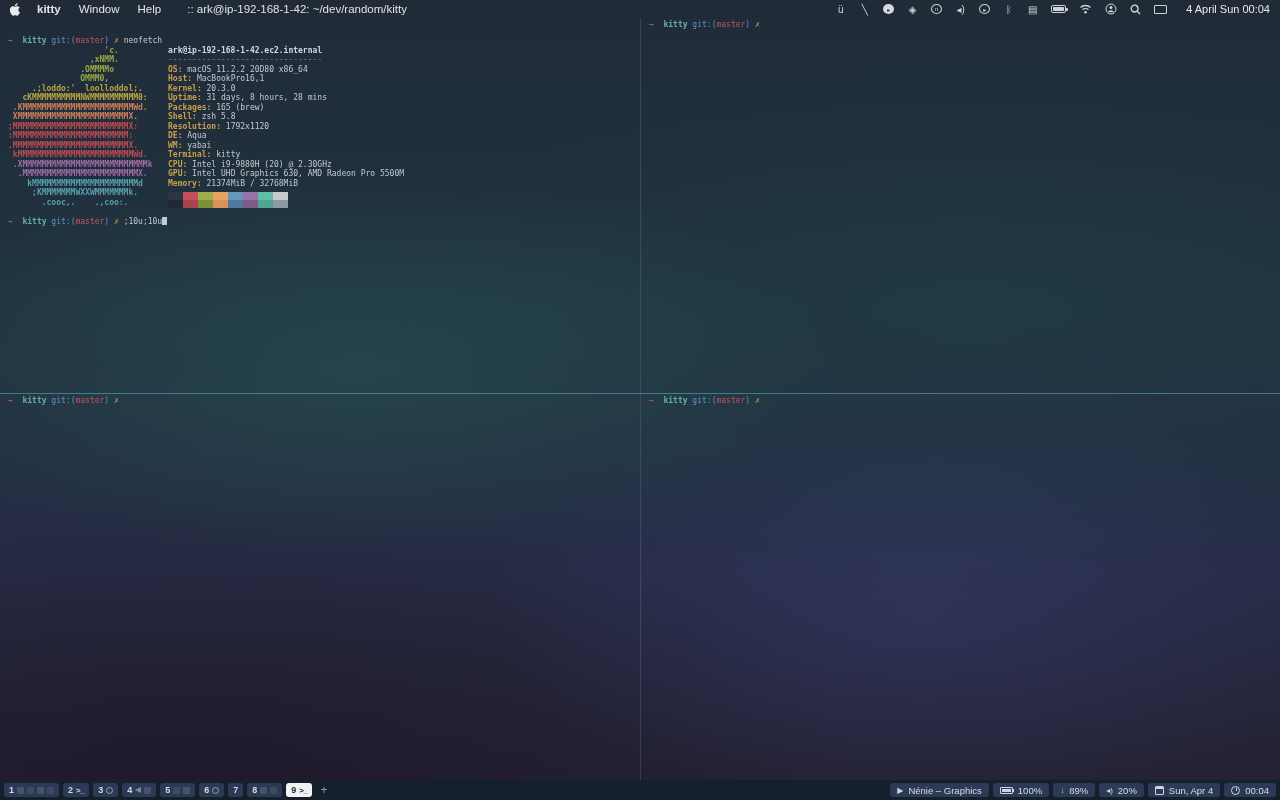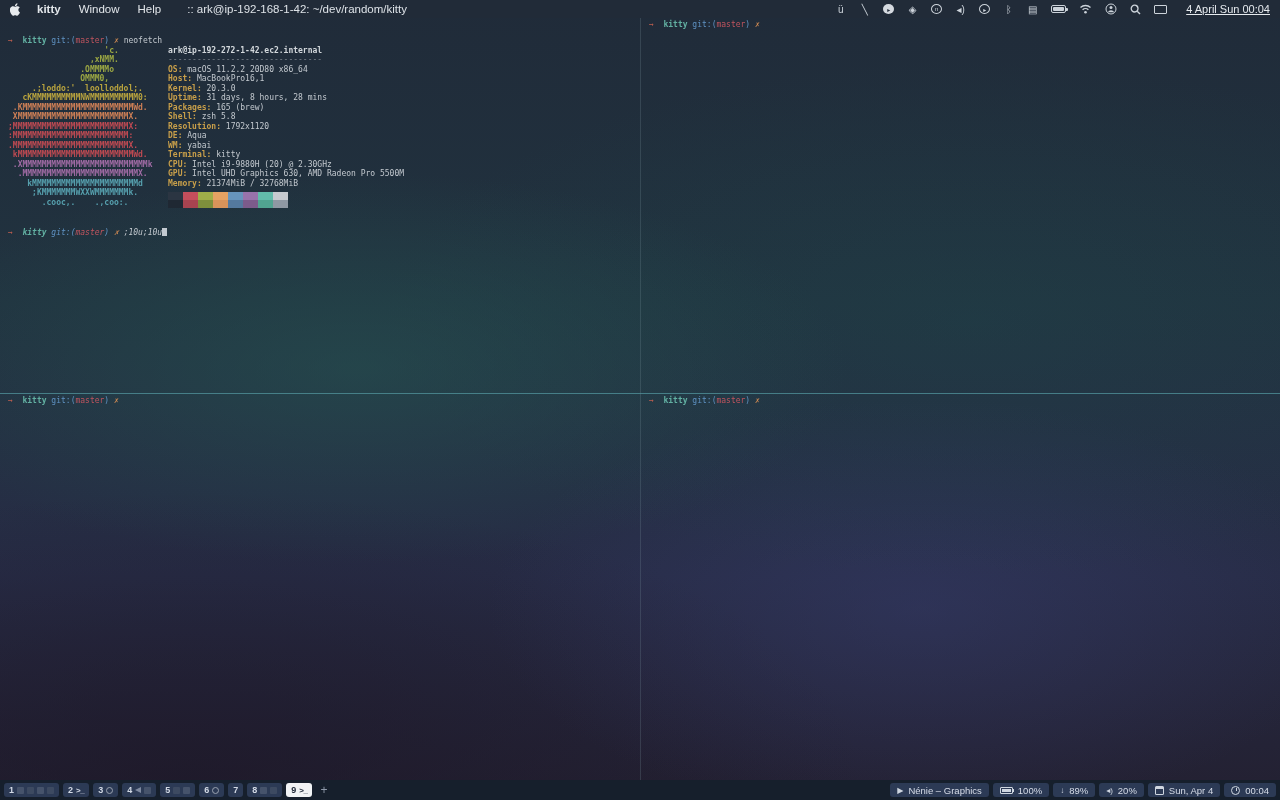--- a/index.html
+++ b/index.html
@@ -27,21 +27,21 @@
   .mb-right { display:flex; align-items:center; gap:13px; color:#ccd3da; font-size:10px; }
   .mb-ico { display:inline-flex; align-items:center; justify-content:center; min-width:11px; height:12px; }
   .mbc { background:#d5dae0; color:#232d3a; border-radius:50%; width:10px; height:10px;
     display:inline-flex; align-items:center; justify-content:center; font-size:6px; }
   .mbo { border:1px solid #ccd3da; border-radius:50%; width:10px; height:10px;
     display:inline-flex; align-items:center; justify-content:center; font-size:6px; }
   .mb-batt { width:15px; height:8px; border:1px solid #ccd3da; border-radius:2px; position:relative; }
   .mb-batt::before { content:""; position:absolute; inset:1px; background:#ccd3da; border-radius:1px; }
   .mb-batt::after { content:""; position:absolute; right:-3px; top:2px; width:2px; height:3px; background:#ccd3da; border-radius:0 1px 1px 0; }
   .mb-display { width:13px; height:9px; border:1px solid #ccd3da; border-radius:1px; }
-  .mb-clock { font-size:11px; color:#e6eaee; margin-left:6px; white-space:nowrap;text-decoration:underline; }
+  .mb-clock { font-size:11px; color:#e6eaee; margin-left:6px; white-space:nowrap; }
 
   
   .term { position:absolute; top:18px; left:0; right:0; bottom:20px;
     font-family:"DejaVu Sans Mono", monospace; font-size:8px; color:#c3c9cf; }
   .pane { position:absolute; padding:2px 0 0 8px; }
   .pane.tl { left:0; top:16px; width:640px; height:375px; }
   .pane.tr { left:641px; top:0; right:0; height:375px; }
   .pane.bl { left:0; top:376px; width:640px; bottom:0; }
   .pane.br { left:641px; top:376px; right:0; bottom:0; }
   .vdiv { position:absolute; left:640px; top:0; bottom:0; width:1px; background:rgba(130,160,170,0.22); }
@@ -63,21 +63,21 @@
   .cg { color:#9aa643; } .cy { color:#b8a33e; } .co { color:#cd7f56; }
   .cr { color:#bf4a52; } .cm { color:#a06ba4; } .cb { color:#569fad; }
   .nf-info { flex:none; }
   .nf-title { font-weight:bold; color:#d3d8dc; }
   .nf-sep { color:#7d868e; }
   .lbl { font-weight:bold; color:#c89f4a; }
   .val { color:#c3c9cf; }
   .palette { margin-top:4px; }
   .prow { display:flex; height:8px; }
   .pblock { width:15px; height:8px; display:inline-block; }
-  .prompt2 { margin-top:20px;font-style:italic; }
+  .prompt2 { margin-top:9px; }
 
   
   .statusbar { position:absolute; left:0; right:0; bottom:0; height:20px;
     background:#161f2c; display:flex; align-items:center; padding:0 4px; color:#d3dae6; }
   .sb-left { display:flex; align-items:center; gap:4px; }
   .chip { display:flex; align-items:center; gap:3px; background:#2c3a55; border-radius:3px;
     padding:0 5px; height:14px; font-size:9px; font-weight:bold; color:#d3dae6; }
   .chip.active { background:#f1f3f5; color:#222b3a; }
   .chip .term-label { font-weight:bold; font-size:8px; letter-spacing:-0.5px; }
   .win-ico { width:7px; height:7px; background:#46536b; border-radius:1px; display:inline-block; }
@@ -170,21 +170,21 @@
           <div class="line cr">:MMMMMMMMMMMMMMMMMMMMMMMM:</div>
           <div class="line cr">.MMMMMMMMMMMMMMMMMMMMMMMMX.</div>
           <div class="line cr"> kMMMMMMMMMMMMMMMMMMMMMMMMWd.</div>
           <div class="line cm"> .XMMMMMMMMMMMMMMMMMMMMMMMMMMk</div>
           <div class="line cm">  .MMMMMMMMMMMMMMMMMMMMMMMMX.</div>
           <div class="line cb">    kMMMMMMMMMMMMMMMMMMMMMMd</div>
           <div class="line cb">     ;KMMMMMMMWXXWMMMMMMMk.</div>
           <div class="line cb">       .cooc,.    .,coo:.</div>
         </div>
         <div class="nf-info">
-          <div class="line nf-title">ark@ip-192-272-1-42.ec2.internal</div>
+          <div class="line nf-title">ark@ip-192-168-1-42.ec2.internal</div>
           <div class="line nf-sep">--------------------------------</div>
           <div class="line"><span class="lbl">OS:</span><span class="val"> </span><span class="val">macOS 11.2.2 20D80 x86_64</span></div>
           <div class="line"><span class="lbl">Host:</span><span class="val"> </span><span class="val">MacBookPro16,1</span></div>
           <div class="line"><span class="lbl">Kernel:</span><span class="val"> </span><span class="val">20.3.0</span></div>
           <div class="line"><span class="lbl">Uptime:</span><span class="val"> </span><span class="val">31 days, 8 hours, 28 mins</span></div>
           <div class="line"><span class="lbl">Packages:</span><span class="val"> </span><span class="val">165 (brew)</span></div>
           <div class="line"><span class="lbl">Shell:</span><span class="val"> </span><span class="val">zsh 5.8</span></div>
           <div class="line"><span class="lbl">Resolution:</span><span class="val"> </span><span class="val">1792x1120</span></div>
           <div class="line"><span class="lbl">DE:</span><span class="val"> </span><span class="val">Aqua</span></div>
           <div class="line"><span class="lbl">WM:</span><span class="val"> </span><span class="val">yabai</span></div>

